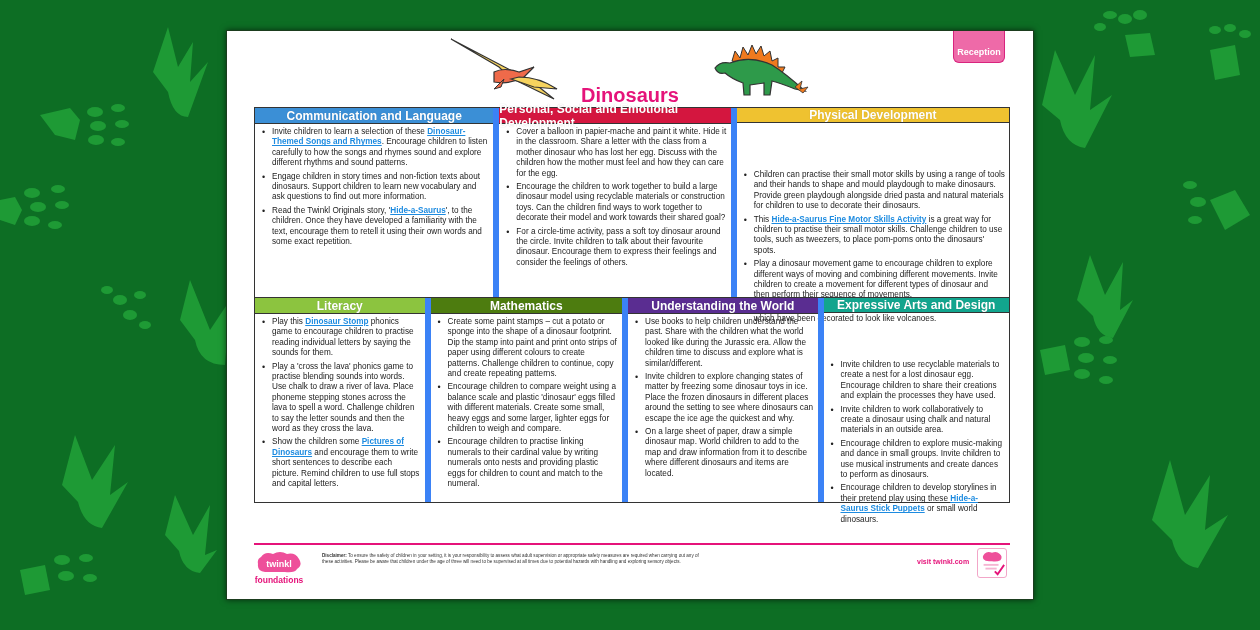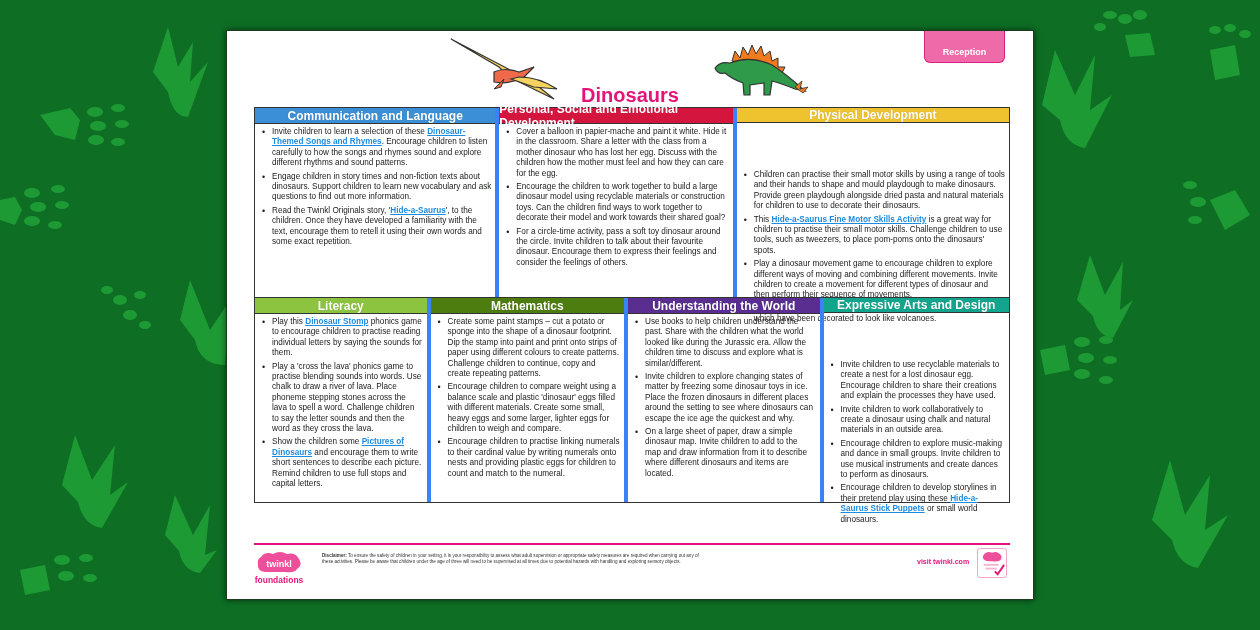--- a/index.html
+++ b/index.html
@@ -15,32 +15,32 @@
     position: absolute; left: 226px; top: 30px; width: 808px; height: 570px;
     background: #ffffff; z-index: 1;
     box-shadow: 0 0 6px rgba(0,0,0,0.6);
     border: 1px solid #1b3d1e;
   }
   .title {
     position: absolute; left: 0; width: 100%; top: 29px; text-align: center;
     color: #e5137a; font-weight: bold; font-size: 20px; margin-top: 24px;
   }
   .badge {
-    position: absolute; right: 28px; top: 0; width: 81px; height: 32px;
+    position: absolute; right: 28px; top: 0; width: 52px; height: 32px;
     background: #ee6aa8; border: 1px solid #d8247e; border-top: none;
     border-radius: 0 0 6px 6px; color: #fff; font-weight: bold; font-size: 9px;
     display: flex; align-items: flex-end; justify-content: center; padding-bottom: 5px;
   }
   .pterosaur { position: absolute; left: 222px; top: 6px; }
   .stego { position: absolute; left: 483px; top: 12px; }
 
   .row { position: absolute; left: 27px; display: flex; border: 1px solid #333; }
   .row.top { top: 76px; height: 195px; width: 756px; }
   .row.bottom { top: 266px; height: 206px; width: 756px; }
-  .col { border-right: 4px solid #3b82f6; display: flex; flex-direction: column; }
+  .col { border-right: 6px solid #3b82f6; display: flex; flex-direction: column; }
   .col:last-child { border-right: none; gap: 44px; }
   .col-head {
     height: 16px; display: flex; align-items: center; justify-content: center;
     color: #fff; font-weight: bold; font-size: 12px; border-bottom: 1px solid #333;
     text-shadow: 0 0 1px rgba(0,0,0,0.2);
   }
   .col-body { padding: 3px 4px 2px 4px; flex: 1; }
   .col-body ul { list-style: none; }
   .col-body li {
     position: relative; padding-left: 13px; font-size: 8.2px; line-height: 10.4px;
@@ -231,21 +231,21 @@
         <li><span>Encourage children to practise linking numerals to their cardinal value by writing numerals onto nests and providing plastic eggs for children to count and match to the numeral.</span></li>
       </ul>
         </div>
     </div>
     <div class="col" style="width:196px">
       <div class="col-head" style="background:#5a2d91">Understanding the World</div>
       <div class="col-body">
           <ul>
         <li><span>Use books to help children understand the past. Share with the children what the world looked like during the Jurassic era. Allow the children time to discuss and explore what is similar/different.</span></li>
         <li><span>Invite children to explore changing states of matter by freezing some dinosaur toys in ice. Place the frozen dinosaurs in different places around the setting to see where dinosaurs can escape the ice age the quickest and why.</span></li>
-        <li><span>On a large sheet of paper, draw a simple dinosaur map. Invite children to add to the map and draw information from it to describe where different dinosaurs and items are located.</span></li>
+        <li><span>On a large sheet of paper, draw a simple dinosaur map. World children to add to the map and draw information from it to describe where different dinosaurs and items are located.</span></li>
       </ul>
         </div>
     </div>
     <div class="col" style="width:186px">
       <div class="col-head" style="background:#12a58e">Expressive Arts and Design</div>
       <div class="col-body">
           <ul>
         <li><span>Invite children to use recyclable materials to create a nest for a lost dinosaur egg. Encourage children to share their creations and explain the processes they have used.</span></li>
         <li><span>Invite children to work collaboratively to create a dinosaur using chalk and natural materials in an outside area.</span></li>
         <li><span>Encourage children to explore music-making and dance in small groups. Invite children to use musical instruments and create dances to perform as dinosaurs.</span></li>

